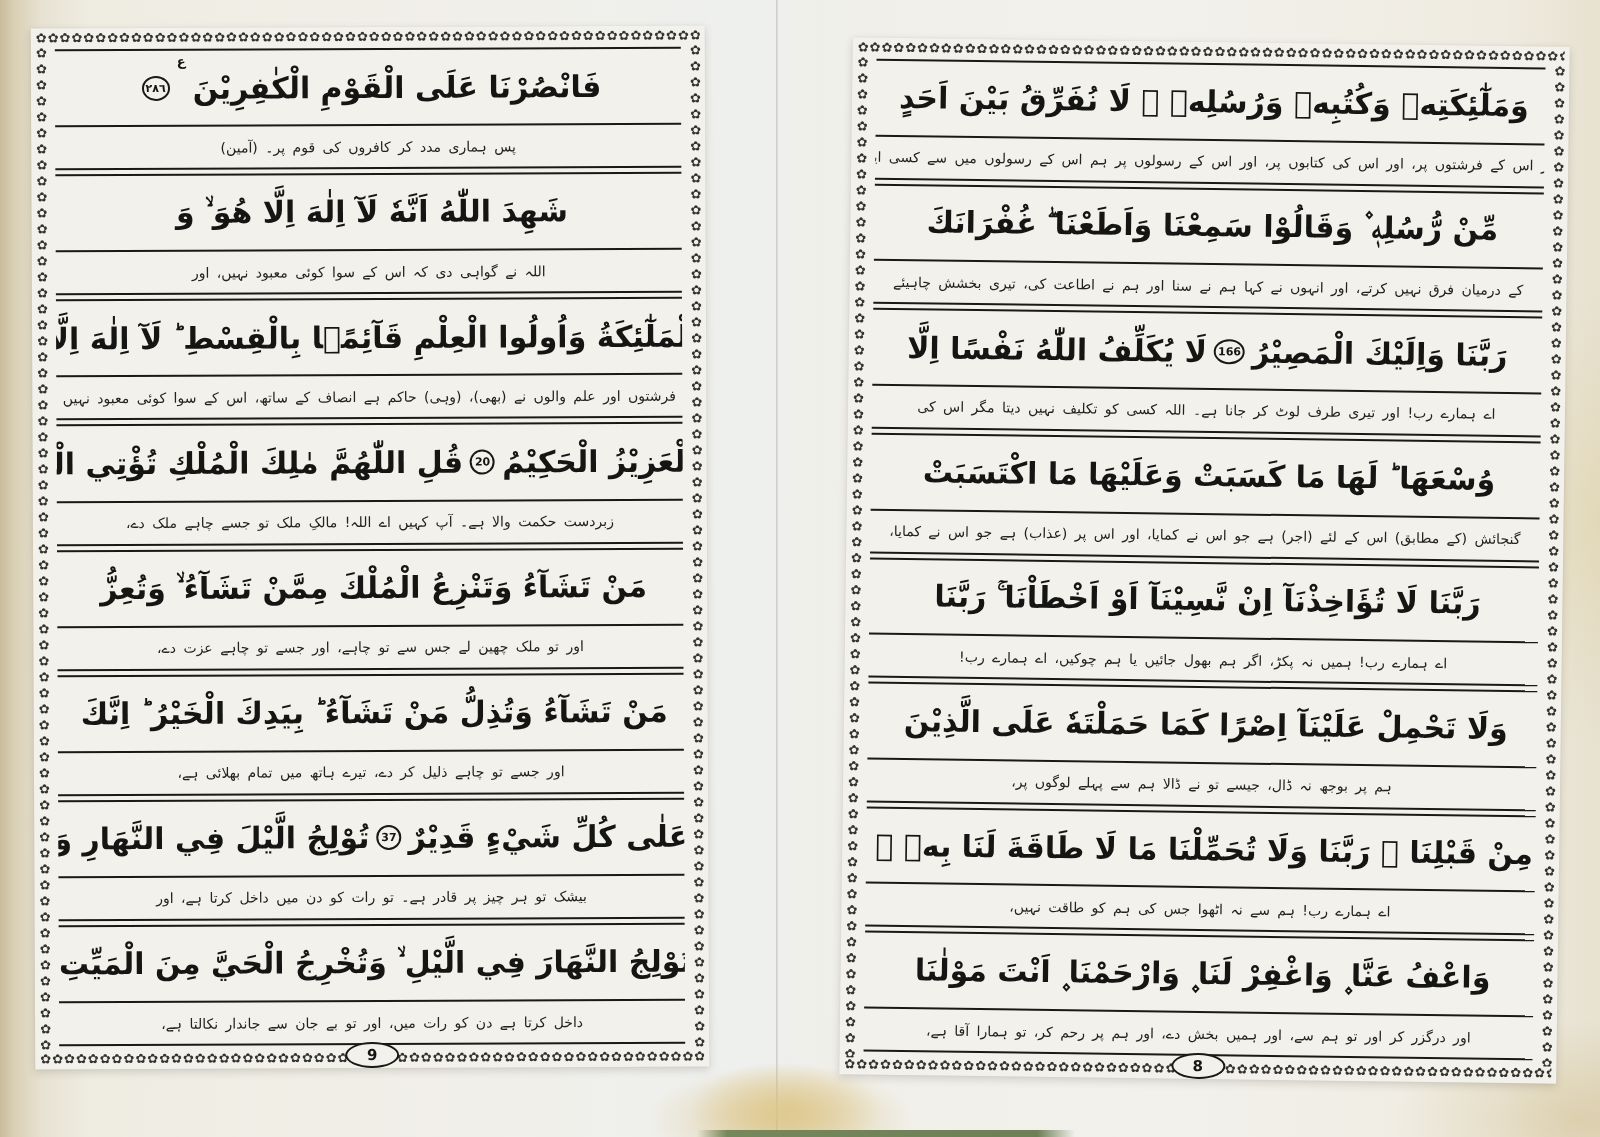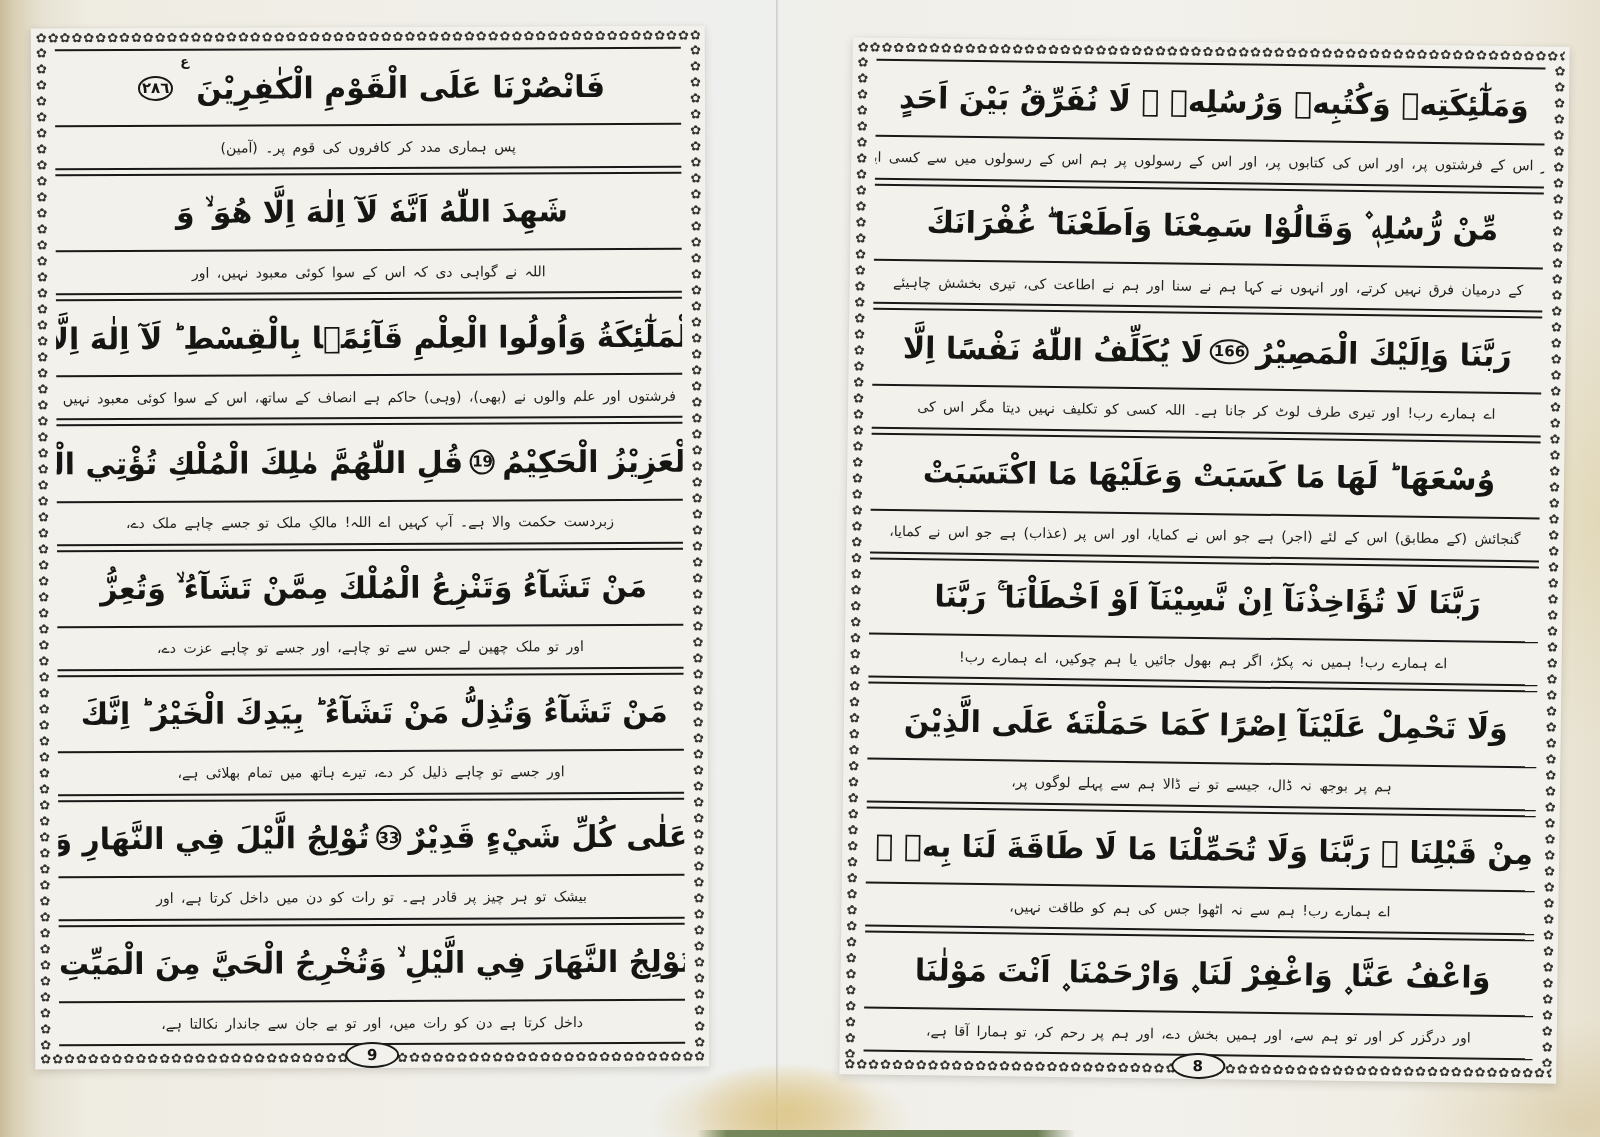--- a/index.html
+++ b/index.html
@@ -44,21 +44,21 @@
   .pair{ flex:1 1 0; min-height:0; display:flex; flex-direction:column;
     border-top:2px solid #191917; border-bottom:2px solid #191917; }
   .arabic{ flex:1 1 auto; min-height:0; display:flex; align-items:center; justify-content:center;
     gap:7px; direction:rtl; font-size:30px; font-weight:bold; color:#151513;
     border-bottom:2px solid #191917; padding:2px 6px; white-space:nowrap; overflow:hidden; }
   .urdu{ height:41px; flex:0 0 41px; display:flex; align-items:center; justify-content:center;
     direction:rtl; font-size:14px; color:#23221f; word-spacing:3px;
     padding:0 8px; white-space:nowrap; overflow:hidden; }
   .medallion{ display:inline-flex; align-items:center; justify-content:center;
     min-width:25px; height:25px; border:2px solid #191917; border-radius:50%;
-    font-size:15px; font-weight:bold; padding:0 2px; }
+    font-size:11px; font-weight:bold; padding:0 2px; }
   .medallion:empty{ display:none; }
   .ruku{ font-size:13px; font-weight:bold; align-self:flex-start; margin-top:1px; }
   .ruku:empty{ display:none; }
 
   .page-num{ position:absolute; bottom:0; left:50%; transform:translateX(-50%);
     width:54px; height:26px; border:2px solid #191917; border-radius:50%;
     background:#f2f1ec; display:flex; align-items:center; justify-content:center;
     font-size:15px; font-weight:bold; color:#151513; z-index:4; }
 </style>
 </head>
@@ -99,21 +99,21 @@
 
       <span></span>
     </div>
     <div class="urdu" dir="rtl">فرشتوں اور علم والوں نے (بھی)، (وہی) حاکم ہے انصاف کے ساتھ، اس کے سوا کوئی معبود نہیں</div>
   </div>
 
   <div class="pair">
     <div class="arabic" dir="rtl">
       <span>هُوَ الْعَزِيْزُ الْحَكِيْمُ</span>
 
-      <span class="medallion">19</span>
+      <span class="medallion">20</span>
       <span>قُلِ اللّٰهُمَّ مٰلِكَ الْمُلْكِ تُؤْتِي الْمُلْكَ</span>
     </div>
     <div class="urdu" dir="rtl">زبردست حکمت والا ہے۔ آپ کہیں اے اللہ! مالکِ ملک تو جسے چاہے ملک دے،</div>
   </div>
 
   <div class="pair">
     <div class="arabic" dir="rtl">
       <span>مَنْ تَشَآءُ وَتَنْزِعُ الْمُلْكَ مِمَّنْ تَشَآءُ ۙ وَتُعِزُّ</span>
 
       <span></span>
@@ -127,21 +127,21 @@
 
       <span></span>
     </div>
     <div class="urdu" dir="rtl">اور جسے تو چاہے ذلیل کر دے، تیرے ہاتھ میں تمام بھلائی ہے،</div>
   </div>
 
   <div class="pair">
     <div class="arabic" dir="rtl">
       <span>عَلٰى كُلِّ شَيْءٍ قَدِيْرٌ</span>
 
-      <span class="medallion">33</span>
+      <span class="medallion">37</span>
       <span>تُوْلِجُ الَّيْلَ فِي النَّهَارِ وَ</span>
     </div>
     <div class="urdu" dir="rtl">بیشک تو ہر چیز پر قادر ہے۔ تو رات کو دن میں داخل کرتا ہے، اور</div>
   </div>
 
   <div class="pair">
     <div class="arabic" dir="rtl">
       <span>تُوْلِجُ النَّهَارَ فِي الَّيْلِ ۙ وَتُخْرِجُ الْحَيَّ مِنَ الْمَيِّتِ</span>
 
       <span></span>

